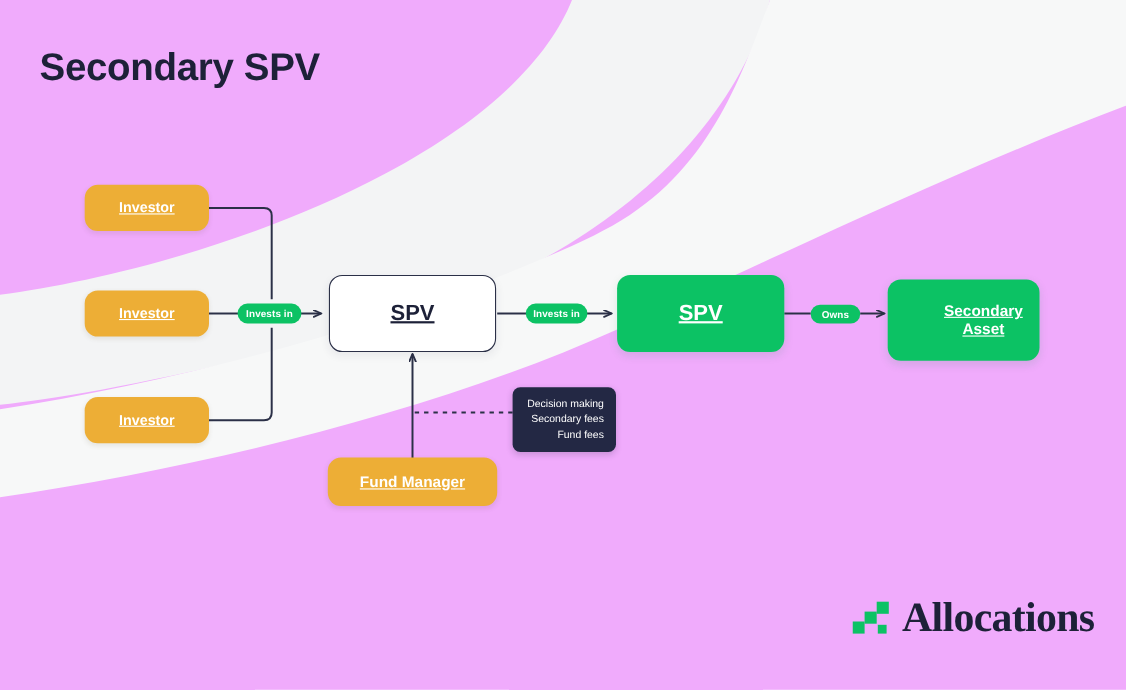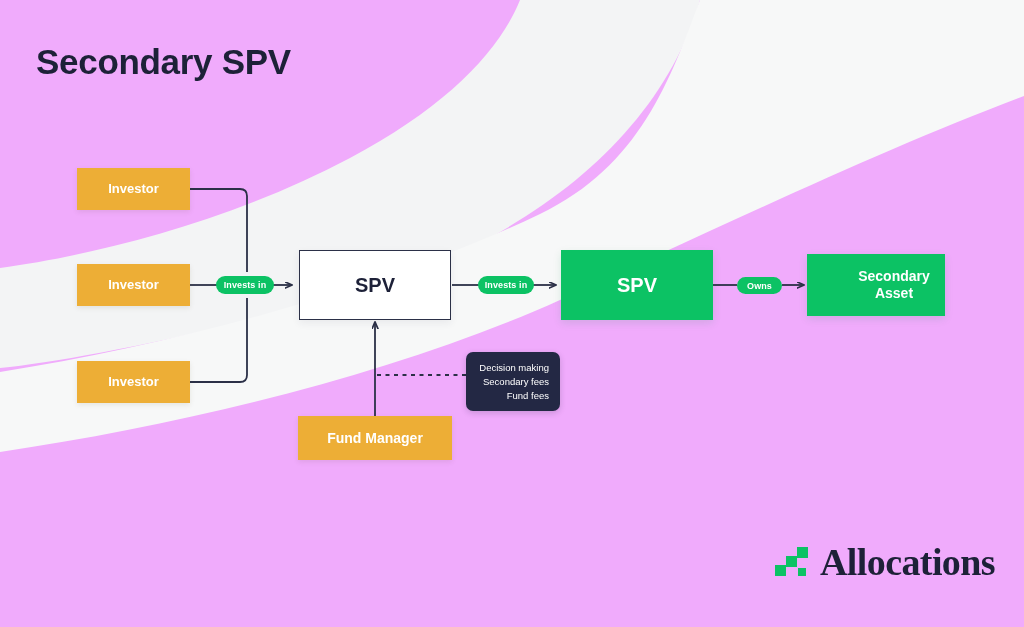--- a/index.html
+++ b/index.html
@@ -44,23 +44,24 @@
   }
 
   
   .node {
     position: absolute;
     box-sizing: border-box;
     display: flex;
     align-items: center;
     justify-content: center;
     text-align: center;
-    border-radius: 0;
+    border-radius: 12px;
     font-weight: bold;
     line-height: 1.2;
+    text-decoration: underline;
   }
   .node.orange {
     background: #edae36;
     color: #ffffff;
     font-size: 13px;
     box-shadow: 0 2px 5px rgba(80,70,30,0.10);
   }
   .node.green {
     background: #0cc264;
     color: #ffffff;
@@ -212,21 +213,21 @@
   </div>
 
   <div class="node green big" style="left:561px; top:250px; width:152px; height:70px;">
     <span>SPV</span>
   </div>
 
   <div class="pill" style="left:737px; top:277px; width:45px; height:17px;">
     <span>Owns</span>
   </div>
 
-  <div class="node green" style="left:807px; top:254px; width:138px; height:62px;padding-left:36px;">
+  <div class="node green" style="left:807px; top:254px; width:138px; height:74px;padding-left:36px;">
     <span>Secondary Asset</span>
   </div>
 
   <div class="annotation" style="left:466px; top:352px; width:94px;">
     <div>Decision making</div>
     <div>Secondary fees</div>
     <div>Fund fees</div>
   </div>
 
   <div class="node orange" style="left:298px; top:416px; width:154px; height:44px; font-size:14px;">

